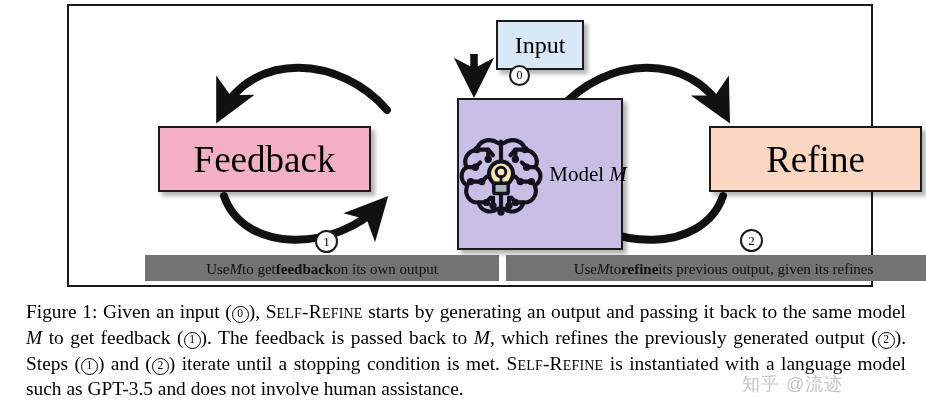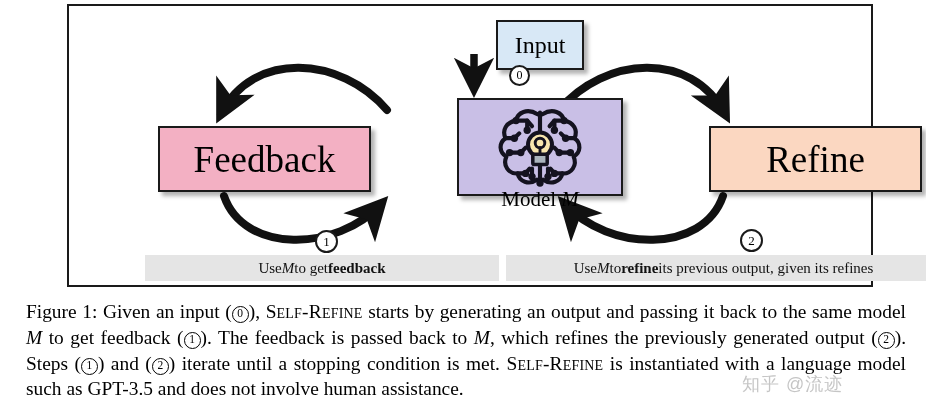--- a/index.html
+++ b/index.html
@@ -80,24 +80,24 @@
     height: 66px;
     background: #fbd7c1;
   }
   #refine-box .node-label { font-size: 37px; }
 
   
   #model-box {
     left: 388px;
     top: 92px;
     width: 166px;
-    height: 98px;
+    height: 152px;
     background: #c9bfe6;
-    flex-direction: column;
-    justify-content: space-between;
+    flex-direction: row;
+    justify-content: center;
     padding-top: 3px;
   }
   #model-icon-wrap {
     width: 96px;
     height: 88px;
     display: block;
   }
   #model-box .node-label {
     font-size: 21px;
     margin-top: -2px;
@@ -135,23 +135,23 @@
     z-index: 6;
     box-sizing: border-box;
   }
   #badge-0 { left: 440px; top: 59px; width: 21px; height: 21px; font-size: 12px; }
   #badge-1 { left: 246px; top: 224px; }
   #badge-2 { left: 671px; top: 223px; }
 
   
   .caption-strip {
     position: absolute;
-    background: #e5e5e5;
+    background: #737373;
     display: flex;
-    align-items: center;
+    align-items: flex-end;
     justify-content: center;
     font-family: "Liberation Serif", "DejaVu Serif", serif;
     font-size: 15px;
     color: #111111;
     white-space: nowrap;
     z-index: 5;
     padding: 3px 10px;
     box-sizing: border-box;
   }
   #strip-left {
@@ -239,20 +239,21 @@
 
     <div class="step-badge" id="badge-0">0</div>
     <div class="step-badge" id="badge-1">1</div>
     <div class="step-badge" id="badge-2">2</div>
 
     <div class="caption-strip" id="strip-left">
       <span>Use </span>
         <span class="mathcal">M</span>
         <span> to get </span>
         <b>feedback</b>
+        <span> on its own output</span>
     </div>
 
     <div class="caption-strip" id="strip-right">
       <span>Use </span>
         <span class="mathcal">M</span>
         <span> to </span>
         <b>refine</b>
         <span> its previous output, given its refines</span>
     </div>
 

